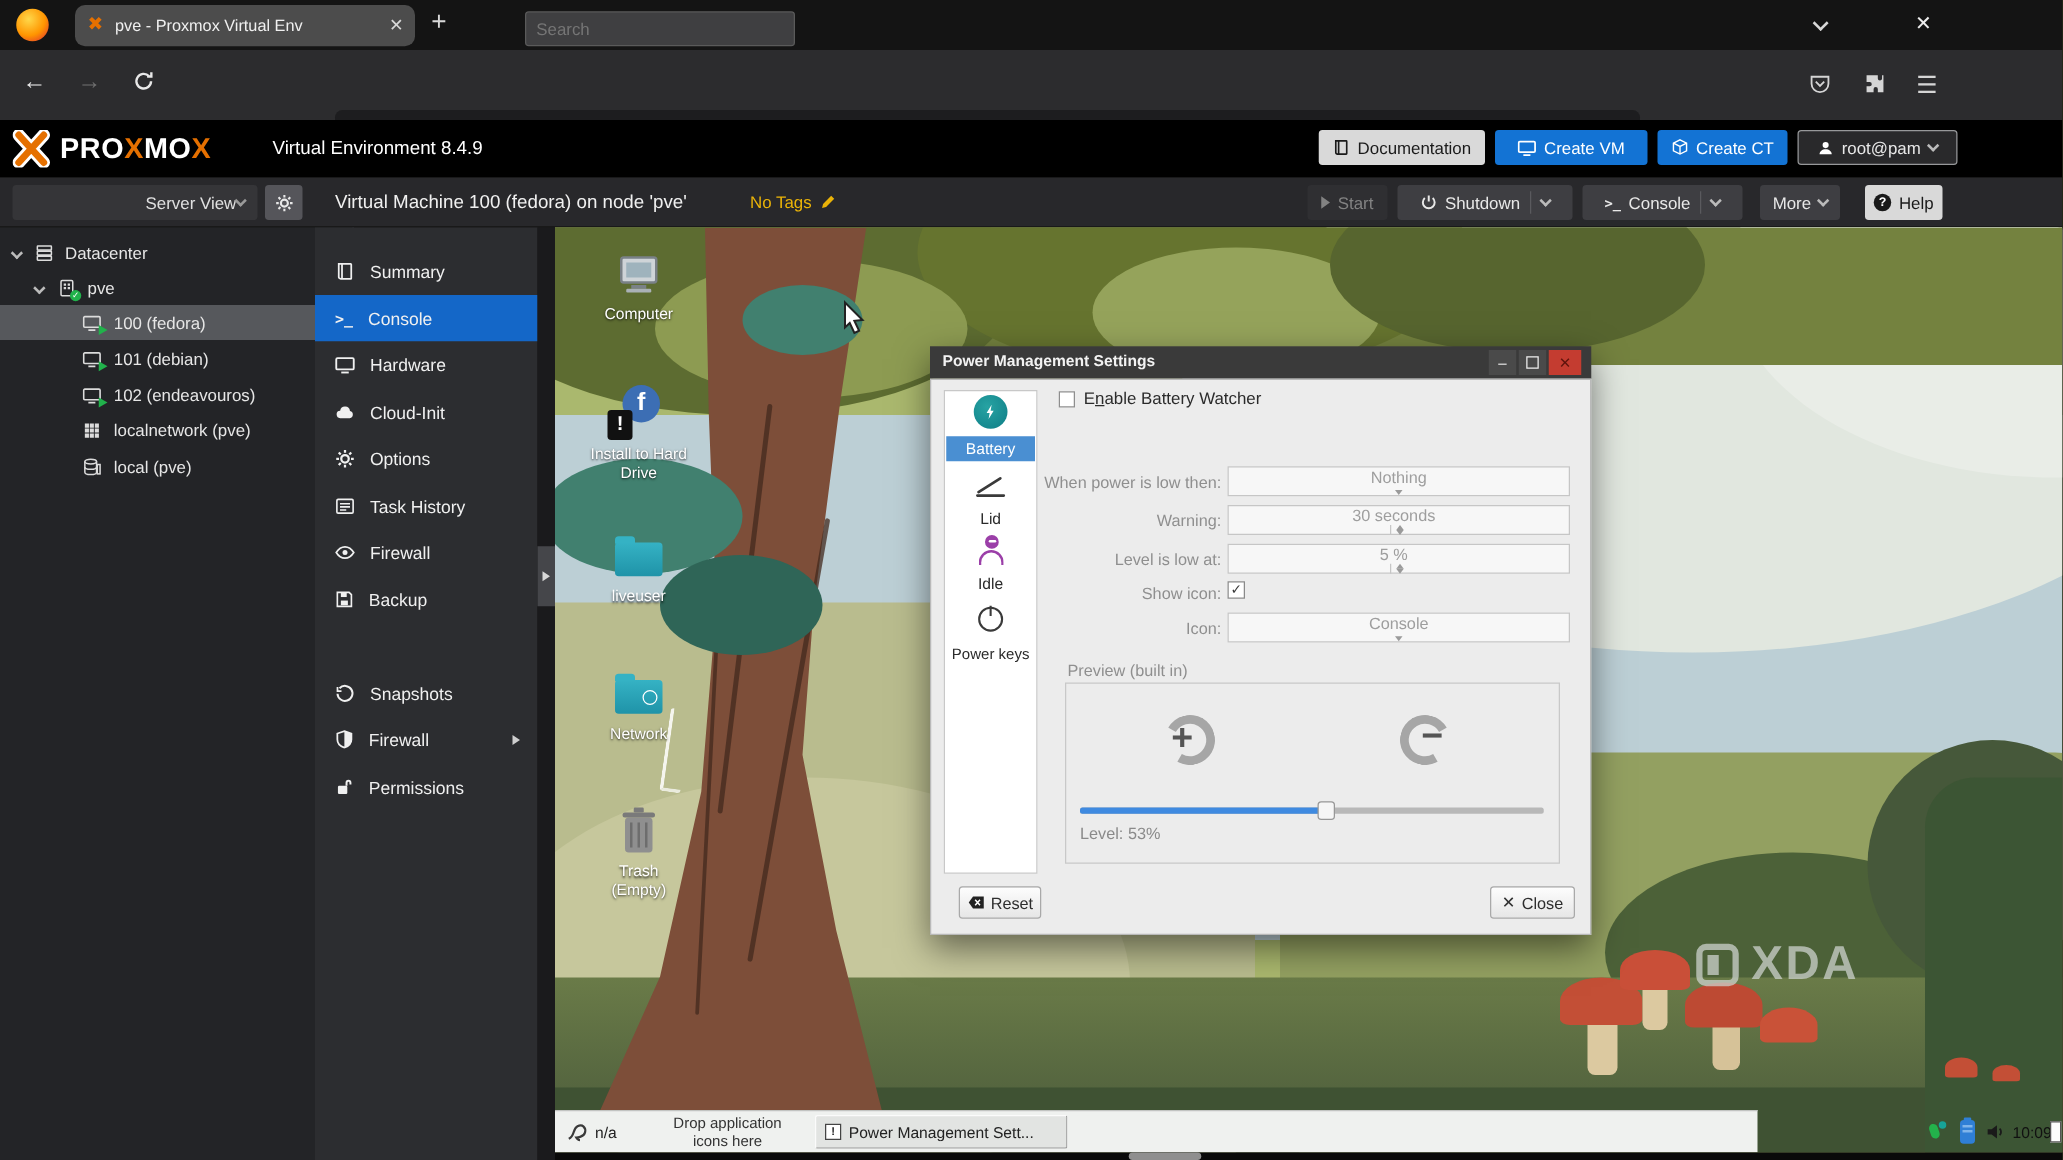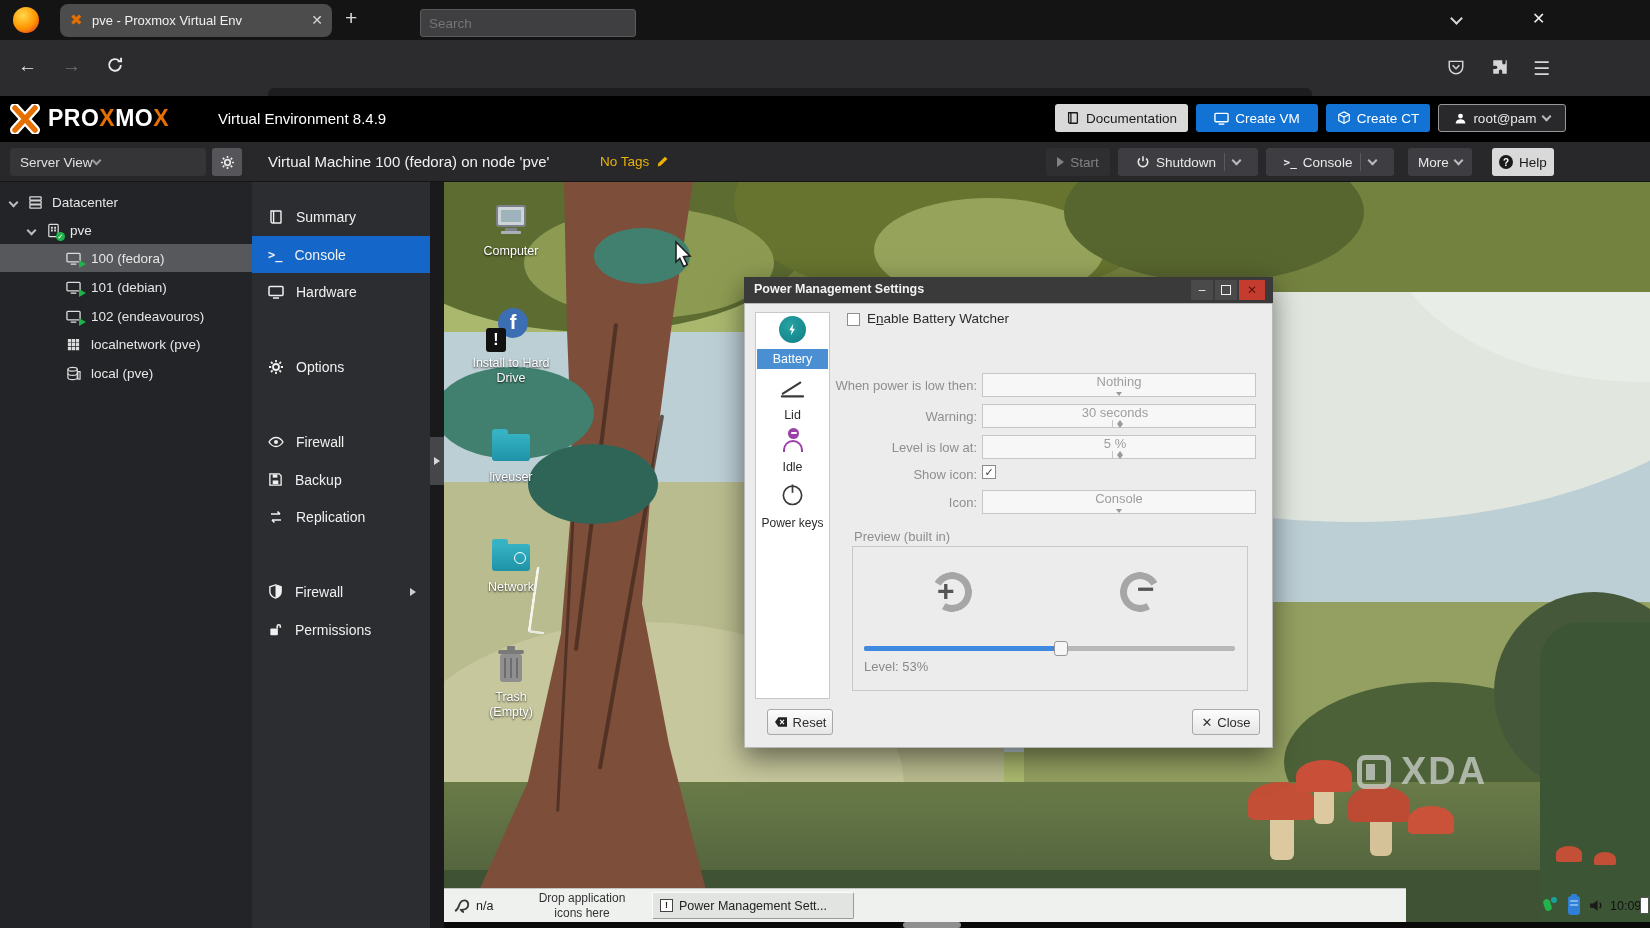--- a/index.html
+++ b/index.html
@@ -154,21 +154,21 @@
             <circle cx="8" cy="5" r="3"></circle>
             <path d="M2 14c0-3 2.7-5 6-5s6 2 6 5z"></path>
           </svg>
         </span>
       <span>root@pam</span>
       <span class="chev" style="width:5px;height:5px;color:#bbb;margin-top:-3px;"></span>
     </div>
   </div>
 
   <div class="a" id="pvetoolbar">
-    <div class="a flex" style="left:10px;top:6px;width:196px;height:28px;background:#353538;border-radius:3px;color:#e0e0e0;font-size:13.5px;padding:0 10px;box-sizing:border-box;justify-content:flex-start;">
+    <div class="a flex" style="left:10px;top:6px;width:196px;height:28px;background:#353538;border-radius:3px;color:#e0e0e0;font-size:13.5px;padding:0 10px;box-sizing:border-box;justify-content:flex-end;">
       <span>Server View</span>
       <span class="chev" style="width:5px;height:5px;color:#9a9a9a;margin-top:-3px;"></span>
     </div>
     <div class="a flex" style="left:212px;top:6px;width:30px;height:28px;background:#55555a;border-radius:3px;justify-content:center;color:#e8e8e8;">
       <span>
           <svg width="15" height="15" viewBox="0 0 16 16" stroke="currentColor" fill="none" stroke-width="1.8">
             <circle cx="8" cy="8" r="3"></circle>
             <path d="M8 1v2.2M8 12.8V15M1 8h2.2M12.8 8H15M3 3l1.6 1.6M11.4 11.4L13 13M13 3l-1.6 1.6M4.6 11.4L3 13"></path>
           </svg>
         </span>
@@ -303,55 +303,73 @@
     </div>
     <div class="a mrow" style="top:91px;">
       <span>
           <svg width="16" height="16" viewBox="0 0 16 16" fill="none" stroke="#f0f0f0" stroke-width="1.5">
             <rect x="1" y="2.5" width="14" height="9" rx="1"></rect>
             <path d="M5 14h6"></path>
           </svg>
         </span>
       <span>Hardware</span>
     </div>
+    <div class="a mrow" style="top:129px;">
+      <span>
+          <svg width="16" height="16" viewBox="0 0 16 16">
+            <path d="M4.5 12.5a3 3 0 0 1-.4-6A4 4 0 0 1 12 6.8a2.9 2.9 0 0 1-.2 5.7z" fill="#f0f0f0"></path>
+          </svg>
+        </span>
+      <span>Cloud-Init</span>
+    </div>
     <div class="a mrow" style="top:166px;">
       <span>
           <svg width="16" height="16" viewBox="0 0 16 16" stroke="#f0f0f0" fill="none" stroke-width="1.8">
             <circle cx="8" cy="8" r="3"></circle>
             <path d="M8 1v2.2M8 12.8V15M1 8h2.2M12.8 8H15M3 3l1.6 1.6M11.4 11.4L13 13M13 3l-1.6 1.6M4.6 11.4L3 13"></path>
           </svg>
         </span>
       <span>Options</span>
+    </div>
+    <div class="a mrow" style="top:204px;">
+      <span>
+          <svg width="16" height="16" viewBox="0 0 16 16" fill="none" stroke="#f0f0f0" stroke-width="1.3">
+            <rect x="1.5" y="2.5" width="13" height="11" rx="1"></rect>
+            <path d="M4 6h8M4 8.5h8M4 11h5"></path>
+          </svg>
+        </span>
+      <span>Task History</span>
     </div>
     <div class="a mrow" style="top:241px;">
       <span>
           <svg width="16" height="16" viewBox="0 0 16 16">
             <path d="M1 8s2.8-4.5 7-4.5S15 8 15 8s-2.8 4.5-7 4.5S1 8 1 8z" fill="none" stroke="#f0f0f0" stroke-width="1.4"></path>
             <circle cx="8" cy="8" r="2" fill="#f0f0f0"></circle>
           </svg>
         </span>
       <span>Firewall</span>
     </div>
     <div class="a mrow" style="top:279px;">
       <span>
           <svg width="15" height="15" viewBox="0 0 16 16">
             <path d="M2 2h10l2 2v10H2z" fill="none" stroke="#f0f0f0" stroke-width="1.4"></path>
             <rect x="5" y="9" width="6" height="4" fill="#f0f0f0"></rect>
             <rect x="5" y="2.5" width="5" height="3.5" fill="#f0f0f0"></rect>
           </svg>
         </span>
       <span>Backup</span>
     </div>
-    <div class="a mrow" style="top:316px;">
-      <span>
-          <svg width="16" height="16" viewBox="0 0 16 16" stroke="#f0f0f0" fill="none" stroke-width="1.6">
-            <path d="M3 5h9M12 5l-2.5-2.5M13 11H4M4 11l2.5 2.5"></path>
-          </svg>
-        </span>
-      <span>Replication</span>
+    <div class="a mrow" style="top:354px;">
+      <span>
+          <svg width="16" height="16" viewBox="0 0 16 16" fill="none" stroke="#f0f0f0" stroke-width="1.6">
+            <path d="M3.6 3.6A6 6 0 1 1 2 8"></path>
+            <path d="M2 2.6v3.2h3.2" stroke-width="1.4"></path>
+          </svg>
+        </span>
+      <span>Snapshots</span>
     </div>
     <div class="a mrow" style="top:391px;">
       <span>
           <svg width="15" height="15" viewBox="0 0 16 16">
             <path d="M8 1l6 2v5c0 4-3 6-6 7-3-1-6-3-6-7V3z" fill="none" stroke="#f0f0f0" stroke-width="1.5"></path>
             <path d="M8 1l6 2v5c0 4-3 6-6 7z" fill="#f0f0f0"></path>
           </svg>
         </span>
       <span>Firewall</span>
       <span class="tri-right" style="margin-left:auto;margin-right:14px;color:#cfcfcf;border-left-width:6px;border-top-width:4px;border-bottom-width:4px;"></span>

